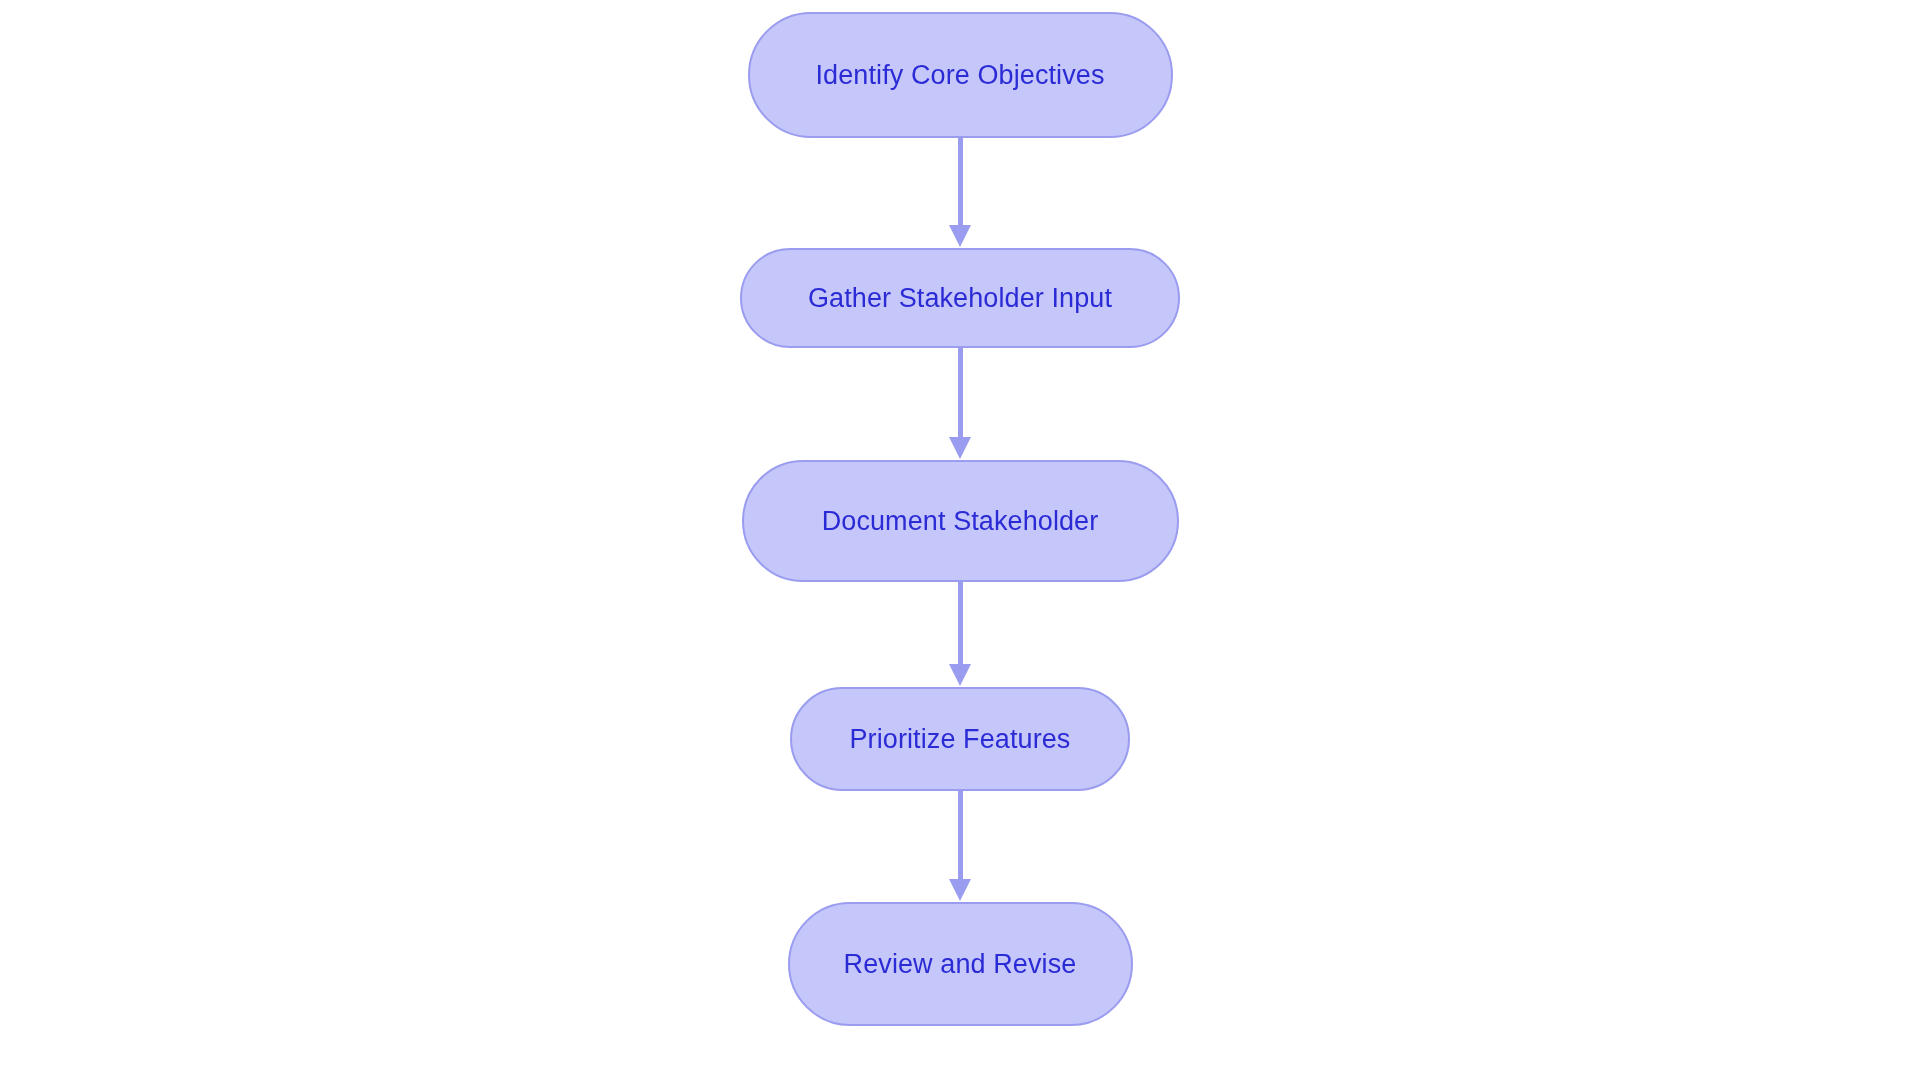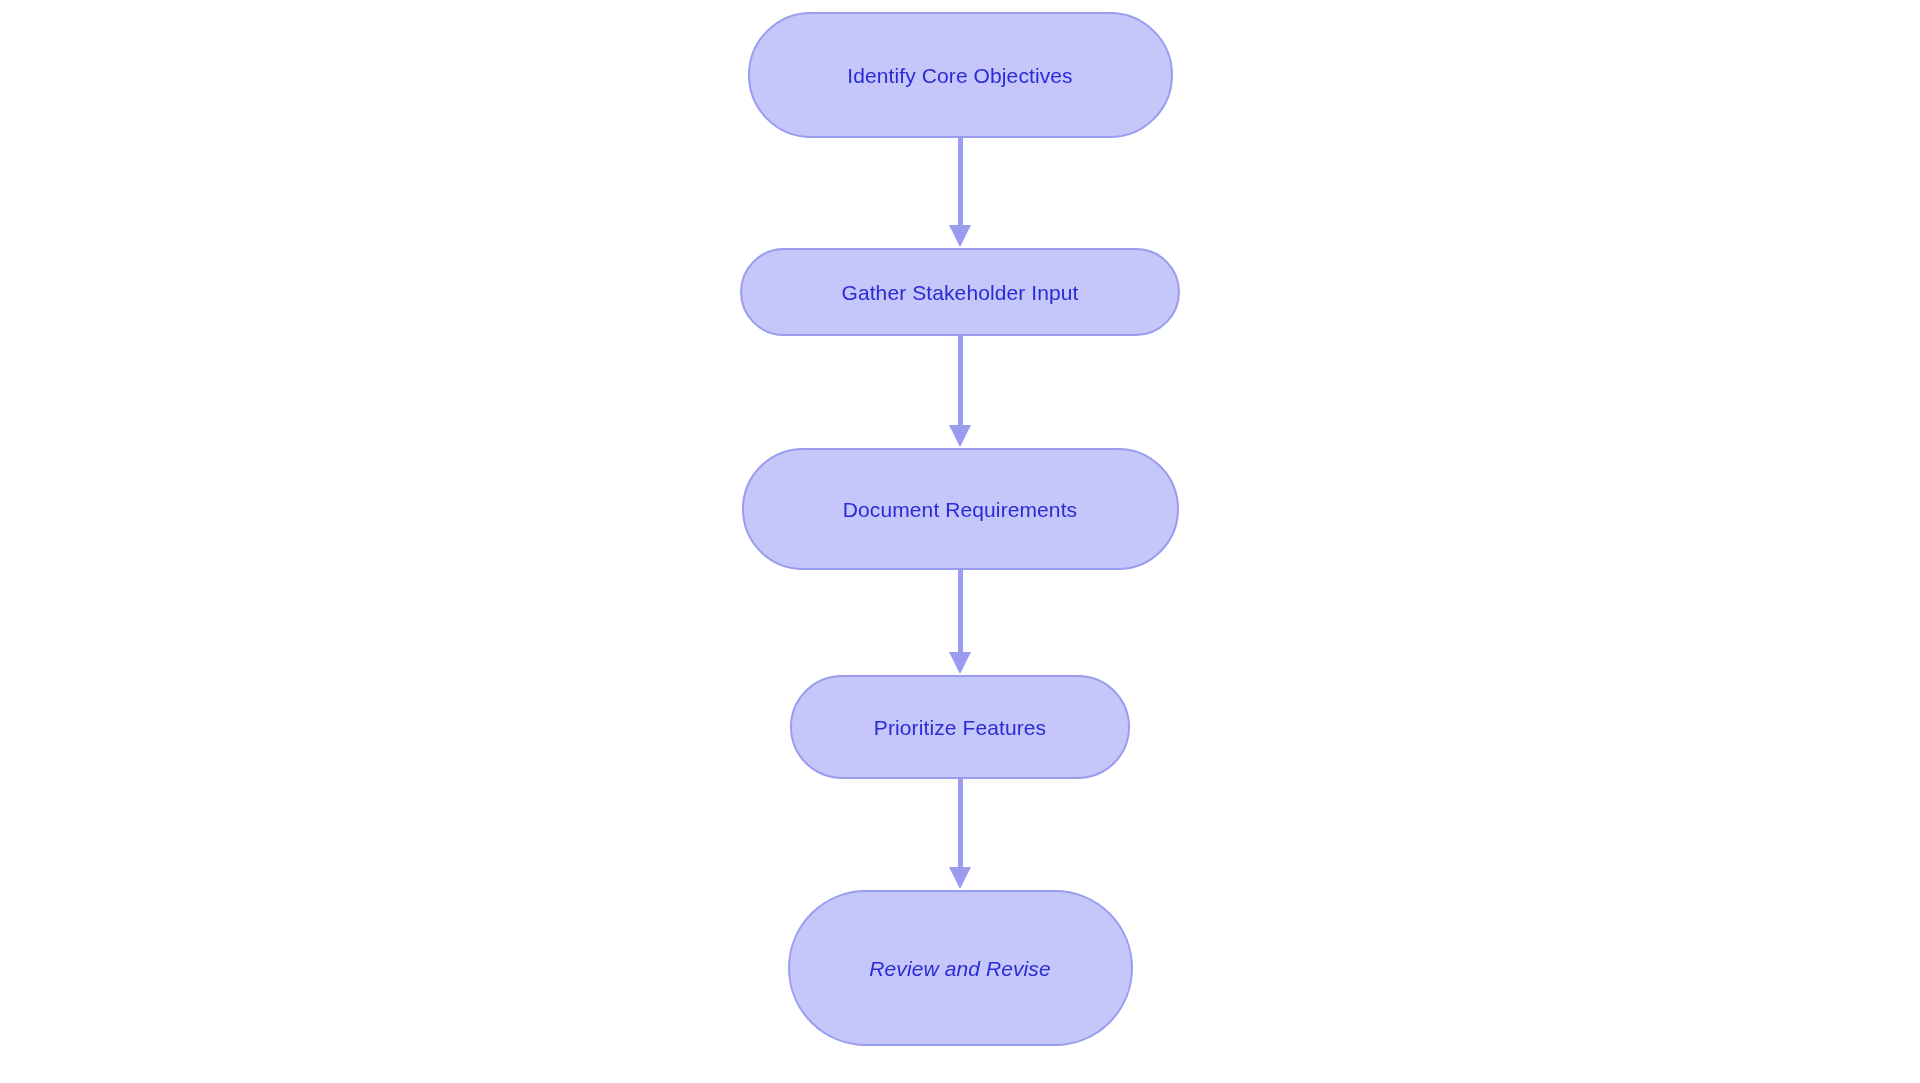--- a/index.html
+++ b/index.html
@@ -42,30 +42,30 @@
     font-size: 27px;
     font-weight: 400;
     letter-spacing: 0.1px;
     line-height: 1;
     white-space: nowrap;
     padding: 0 46px;
     user-select: none;
   }
   .node-label {
     color: #2b2bd6;
-    font-size: 21px;
+    font-size: 27px;
     line-height: 1;
     white-space: nowrap;
   }
   
   .node-1 { width: 425px; height: 126px; margin-top: 12px; }
-  .node-2 { width: 440px; height: 88px; }
+  .node-2 { width: 440px; height: 100px; }
   .node-3 { width: 437px; height: 122px; }
   .node-4 { width: 340px; height: 104px; }
-  .node-5 { width: 345px; height: 156px; font-style: italic; }
+  .node-5 { width: 345px; height: 124px; }
 
   
   .connector {
     position: relative;
     display: flex;
     flex-direction: column;
     align-items: center;
     justify-content: flex-start;
   }
   .conn-line {
@@ -107,21 +107,21 @@
     <div class="node node-2">
       <span class="node-label">Gather Stakeholder Input</span>
     </div>
 
     <div class="connector conn-2">
       <div class="conn-line"></div>
       <div class="conn-head"></div>
     </div>
 
     <div class="node node-3">
-      <span class="node-label">Document Requirements</span>
+      <span class="node-label">Document Stakeholder</span>
     </div>
 
     <div class="connector conn-3">
       <div class="conn-line"></div>
       <div class="conn-head"></div>
     </div>
 
     <div class="node node-4">
       <span class="node-label">Prioritize Features</span>
     </div>

